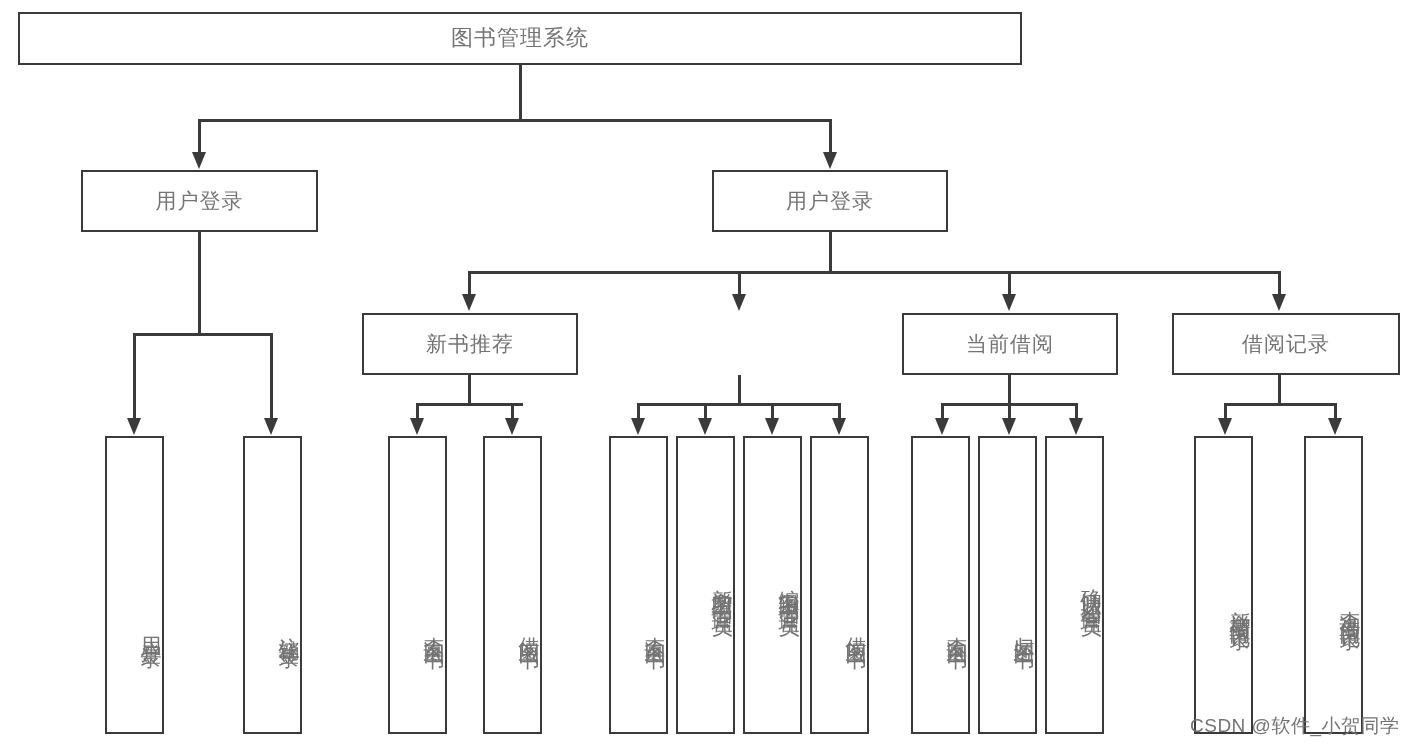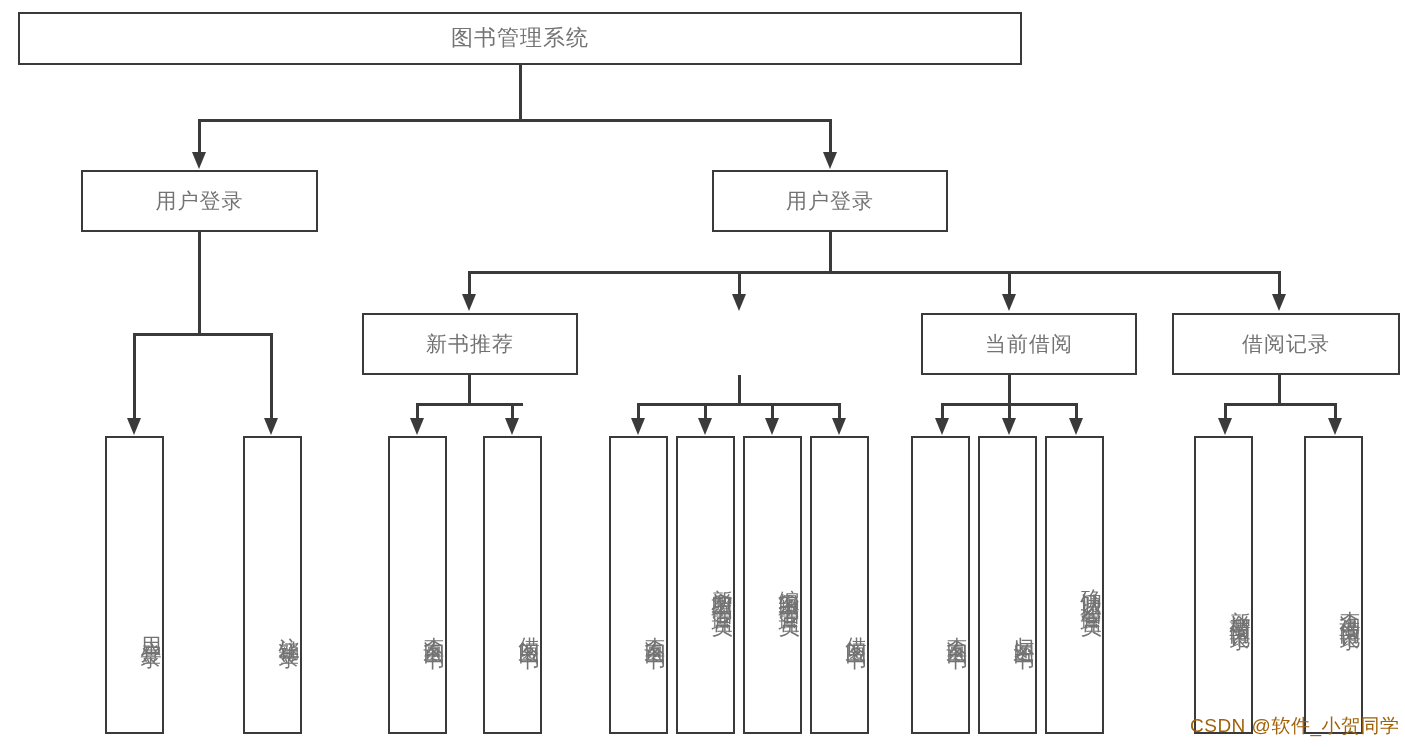--- a/index.html
+++ b/index.html
@@ -65,21 +65,21 @@
     width:0;height:0;
     border-left:7px solid transparent;
     border-right:7px solid transparent;
     border-top:17px solid #3a3a3a;
   }
 
   
   #watermark{
     position:absolute;
     font-size:19px;
-    color:#a16207;
+    color:#737373;
     white-space:nowrap;
     letter-spacing:0.5px;
     pointer-events:none;
   }
 </style>
 </head>
 <body>
 
 <div id="canvas">
 
@@ -123,21 +123,21 @@
 
   <div class="ln v" style="left:1008px;top:271px;width:2.5px;height:26px;"></div>
   <div class="arrow" style="left:1002px;top:294px;"></div>
 
   <div class="ln v" style="left:1278px;top:271px;width:2.5px;height:26px;"></div>
   <div class="arrow" style="left:1272px;top:294px;"></div>
 
   <div class="node h" style="left:362px;top:313px;width:216px;height:62px;">
     <span>新书推荐</span>
   </div>
-  <div class="node h" style="left:902px;top:313px;width:216px;height:62px;margin-left:19px;">
+  <div class="node h" style="left:902px;top:313px;width:216px;height:62px;">
     <span>当前借阅</span>
   </div>
   <div class="node h" style="left:1172px;top:313px;width:228px;height:62px;">
     <span>借阅记录</span>
   </div>
 
   <div class="ln v" style="left:468px;top:375px;width:2.5px;height:30px;"></div>
   <div class="ln h" style="left:416px;top:403px;width:107px;height:2.5px;"></div>
   <div class="ln v" style="left:416px;top:403px;width:2.5px;height:18px;"></div>
   <div class="arrow" style="left:410px;top:418px;"></div>

